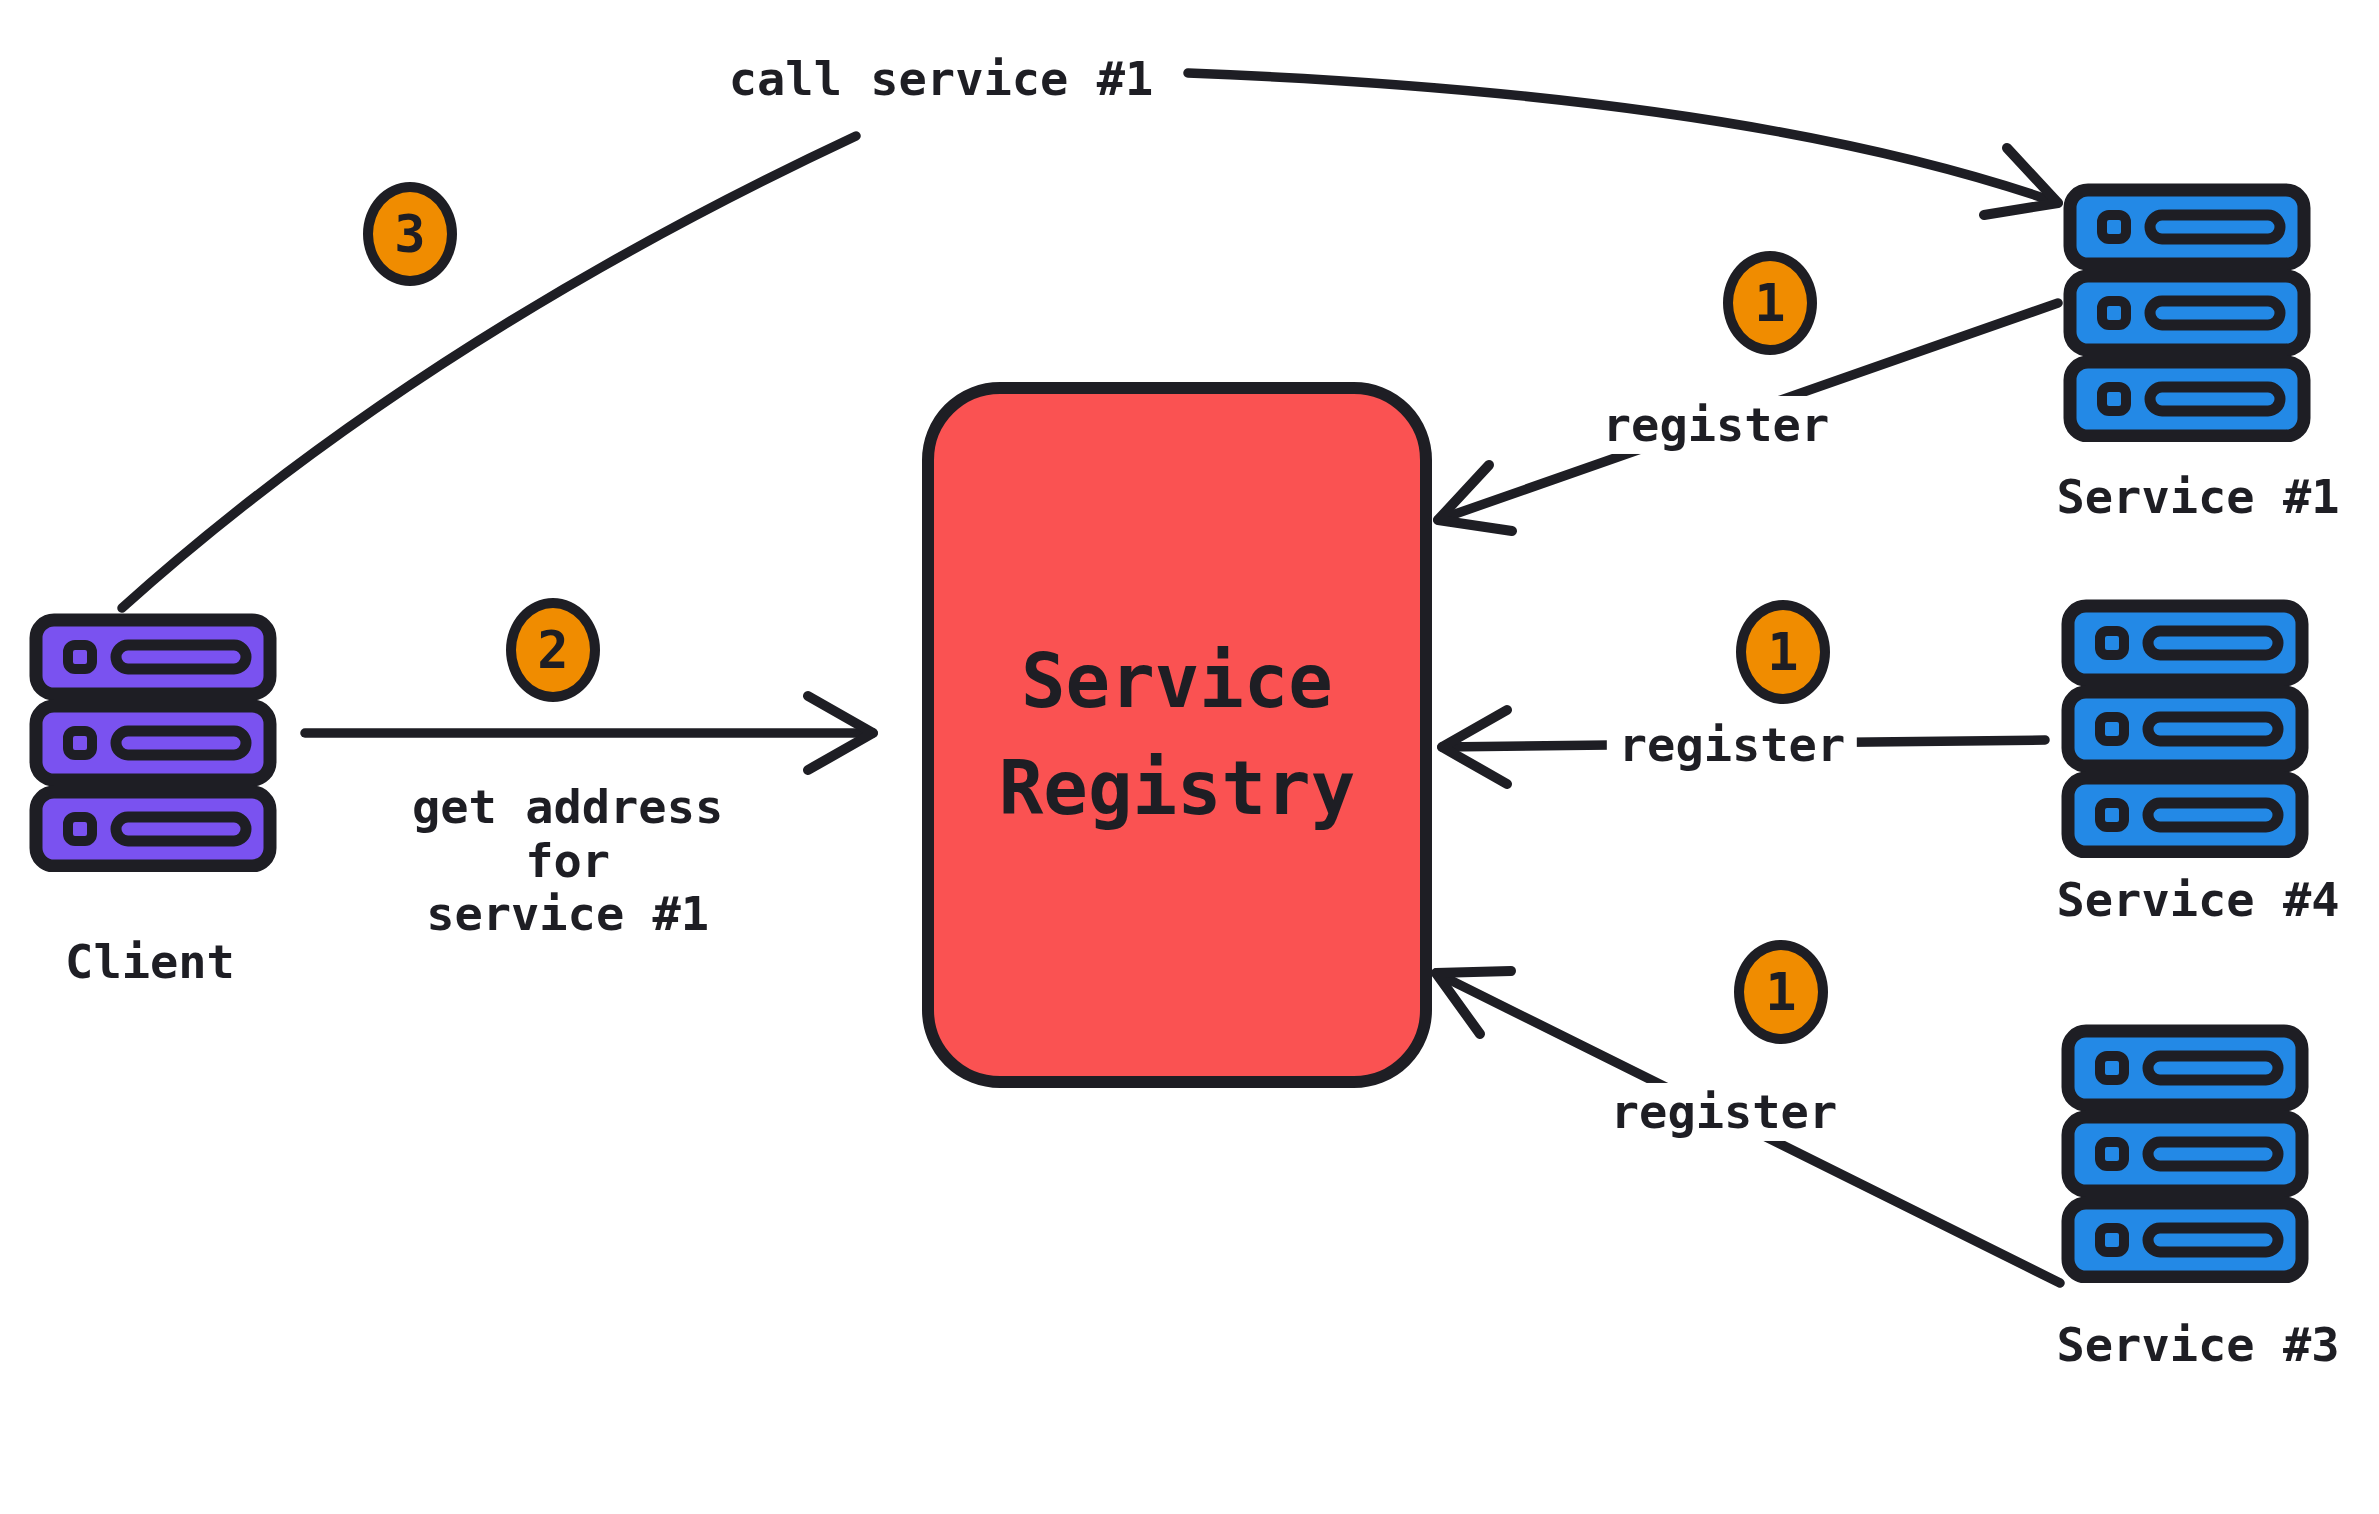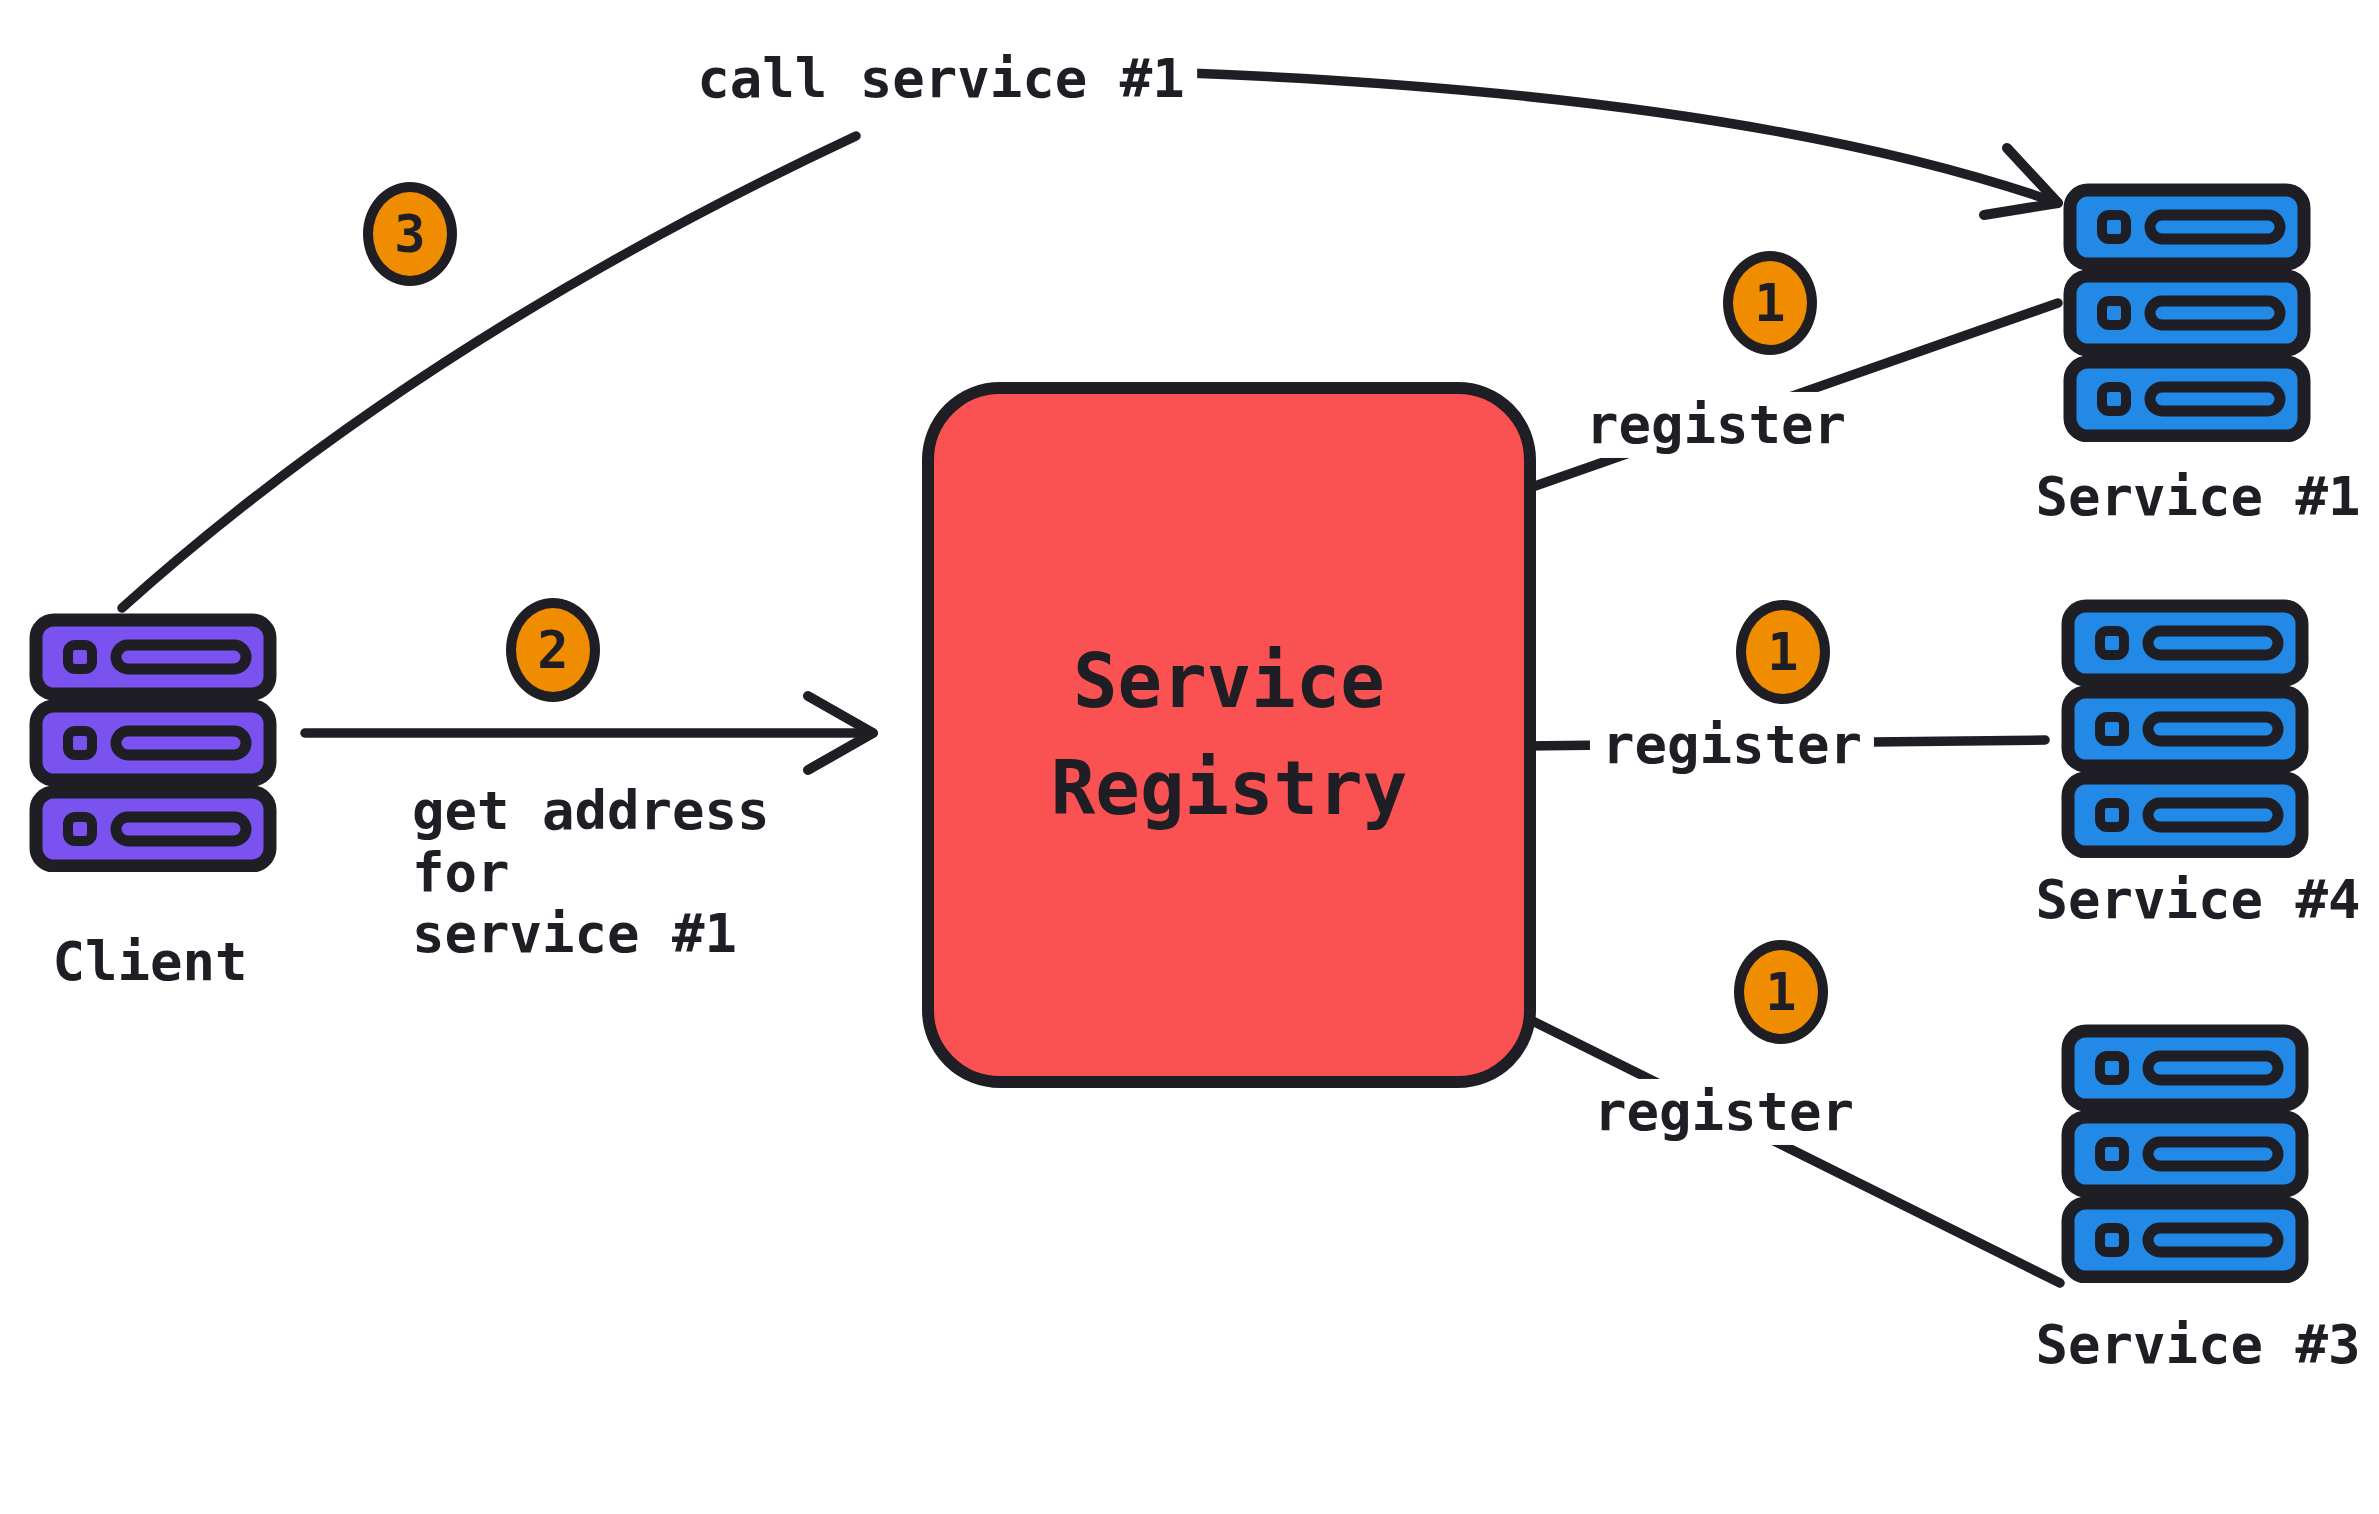--- a/index.html
+++ b/index.html
@@ -43,21 +43,21 @@
   .server-icon { position: absolute; width: 250px; height: 260px; }
   .server-icon .body { stroke: var(--ink); stroke-width: 13; }
   .server-icon .dot  { stroke: var(--ink); stroke-width: 10; }
   .server-icon .bar  { stroke: var(--ink); stroke-width: 11; }
   .server-icon.violet rect { fill: var(--violet); }
   .server-icon.blue rect   { fill: var(--blue); }
 
   .registry-box {
     position: absolute;
     left: 922px; top: 382px;
-    width: 614px; height: 706px;
+    width: 510px; height: 706px;
     background: var(--red);
     border: 12px solid var(--ink);
     border-radius: 78px;
     display: flex;
     align-items: center;
     justify-content: center;
   }
   .registry-title {
     font-size: 74px;
     font-weight: bold;
@@ -77,25 +77,26 @@
     display: flex;
     align-items: center;
     justify-content: center;
     font-size: 52px;
     font-weight: bold;
     color: var(--ink);
   }
 
   .label {
     position: absolute;
-    font-size: 54px;
+    font-size: 47px;
     font-weight: bold;
     line-height: 1.15;
     white-space: nowrap;
     color: var(--ink);
+    text-align: center;
   }
   .label.centered { transform: translate(-50%, -50%); }
   .label.on-line { background: var(--bg); padding: 2px 12px; }
   .label.multiline { white-space: pre-line; line-height: 1.14; }
 </style>
 </head>
 <body>
 
 <div class="canvas">
 

